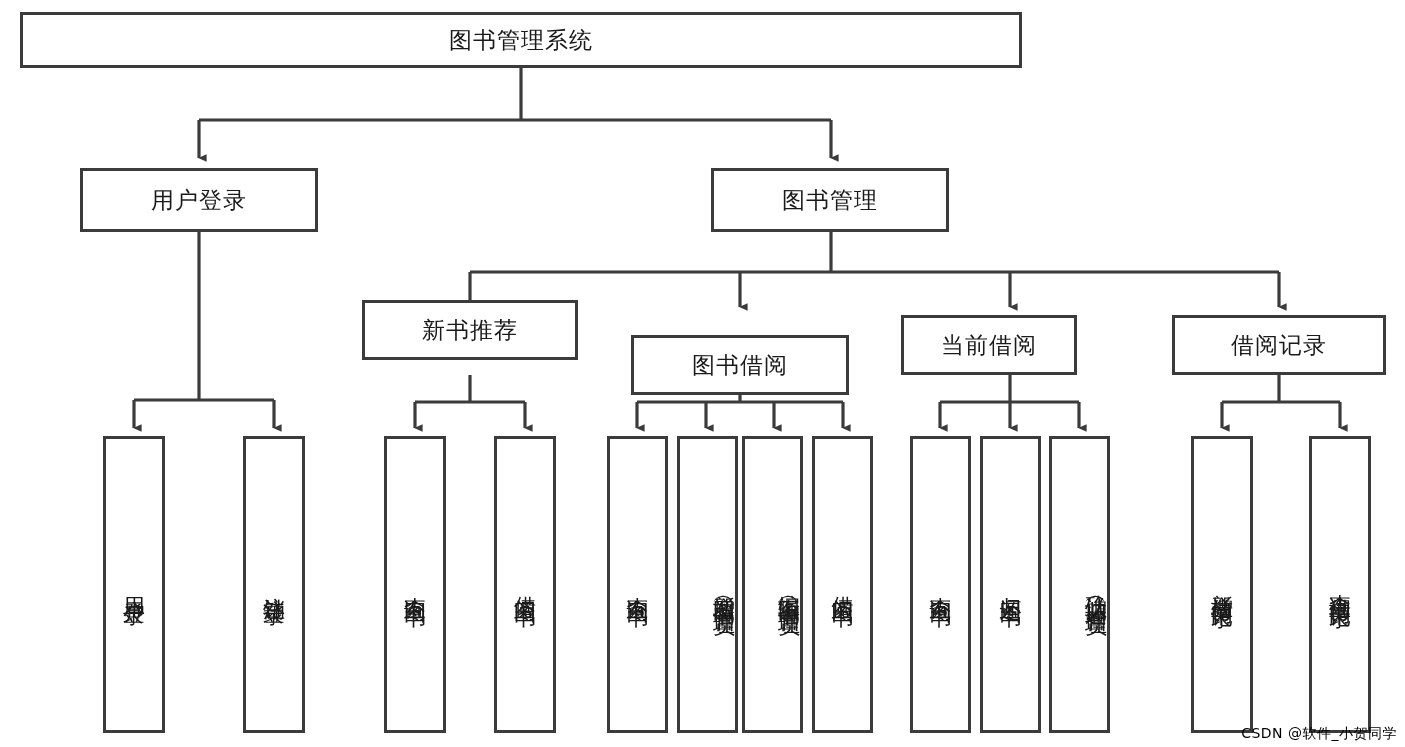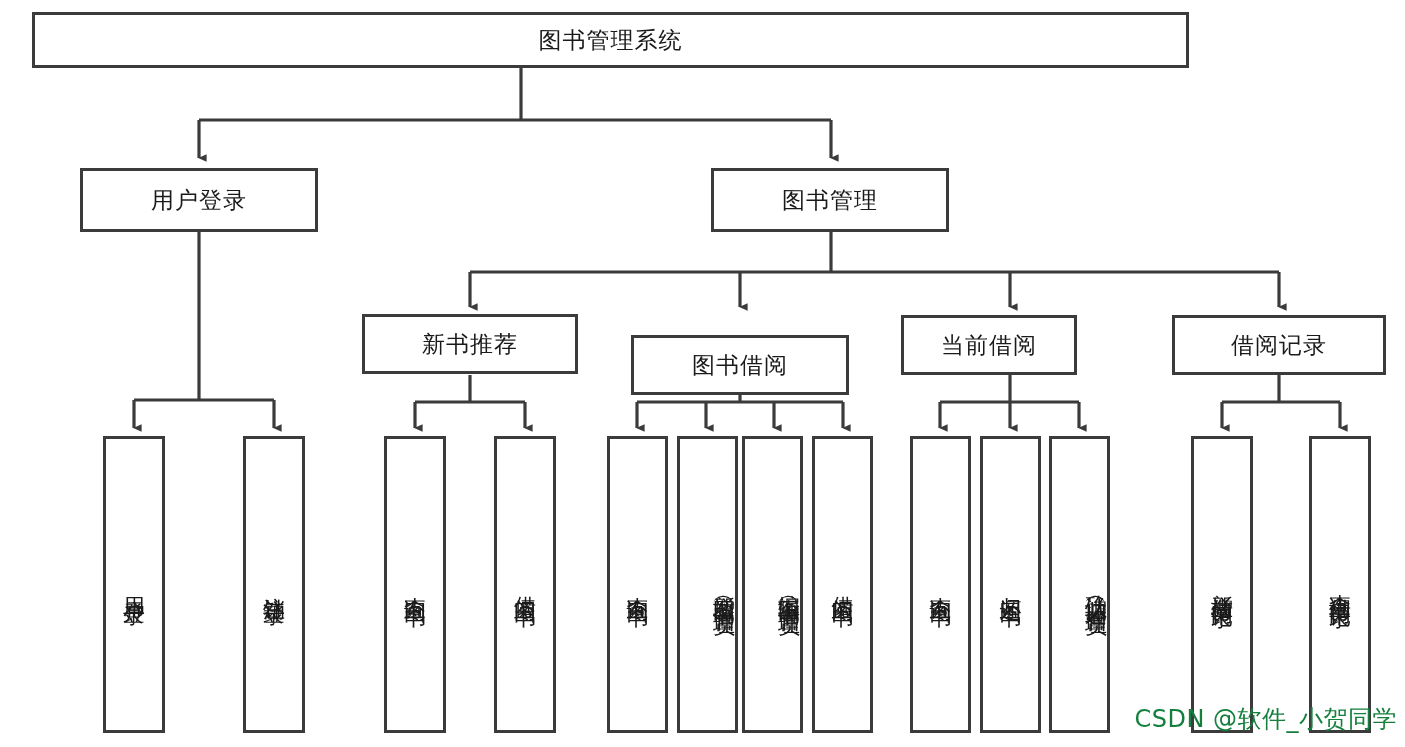--- a/index.html
+++ b/index.html
@@ -49,23 +49,23 @@
     position: absolute;
     left: 0;
     top: 0;
     width: 1405px;
     height: 747px;
     pointer-events: none;
   }
   .watermark {
     position: absolute;
     right: 8px;
-    bottom: 12px;
-    font-size: 24px;
-    color: #15803d;
+    bottom: 4px;
+    font-size: 14px;
+    color: #000000;
     letter-spacing: 0.5px;
     white-space: nowrap;
   }
 </style>
 </head>
 <body>
 
 <div id="canvas">
 
   <svg class="edges" viewBox="0 0 1405 747">
@@ -111,26 +111,26 @@
       <path d="M1010,402 L1010,428" marker-end="url(#arrow)"></path>
       <path d="M1079,402 L1079,428" marker-end="url(#arrow)"></path>
 
       <path d="M1279,375 L1279,402"></path>
       <path d="M1222,402 L1340,402"></path>
       <path d="M1222,402 L1222,428" marker-end="url(#arrow)"></path>
       <path d="M1340,402 L1340,428" marker-end="url(#arrow)"></path>
     </g>
   </svg>
 
-  <div class="node h" style="left:32px; top:12px; width:1157px; height:56px;">图书管理系统</div>
+  <div class="node h" style="left:20px; top:12px; width:1002px; height:56px;">图书管理系统</div>
 
   <div class="node h" style="left:80px; top:168px; width:238px; height:64px;">用户登录</div>
   <div class="node h" style="left:711px; top:168px; width:238px; height:64px;">图书管理</div>
 
-  <div class="node h" style="left:362px; top:314px; width:216px; height:60px;">新书推荐</div>
+  <div class="node h" style="left:362px; top:300px; width:216px; height:60px;">新书推荐</div>
   <div class="node h" style="left:631px; top:315px; width:218px; height:60px;margin-top:20px;">图书借阅</div>
   <div class="node h" style="left:901px; top:315px; width:176px; height:60px;">当前借阅</div>
   <div class="node h" style="left:1172px; top:315px; width:214px; height:60px;">借阅记录</div>
 
   <div class="node v mid" style="left:103px; top:436px; width:62px; height:297px;">用户登录</div>
   <div class="node v mid" style="left:243px; top:436px; width:62px; height:297px;">注销登录</div>
 
   <div class="node v mid" style="left:384px; top:436px; width:62px; height:297px;">查询图书</div>
   <div class="node v mid" style="left:494px; top:436px; width:62px; height:297px;">借阅图书</div>
 

